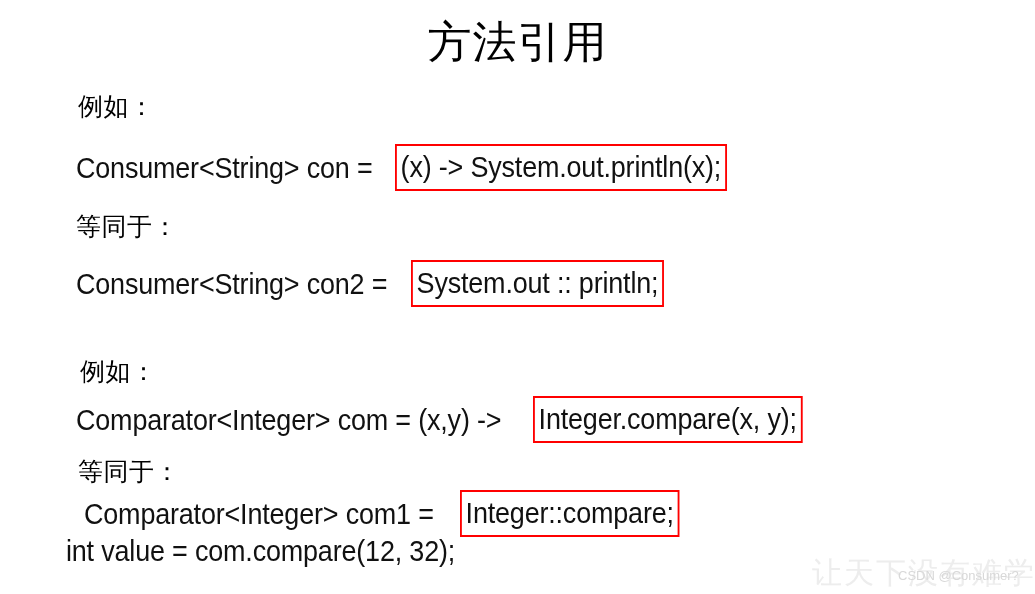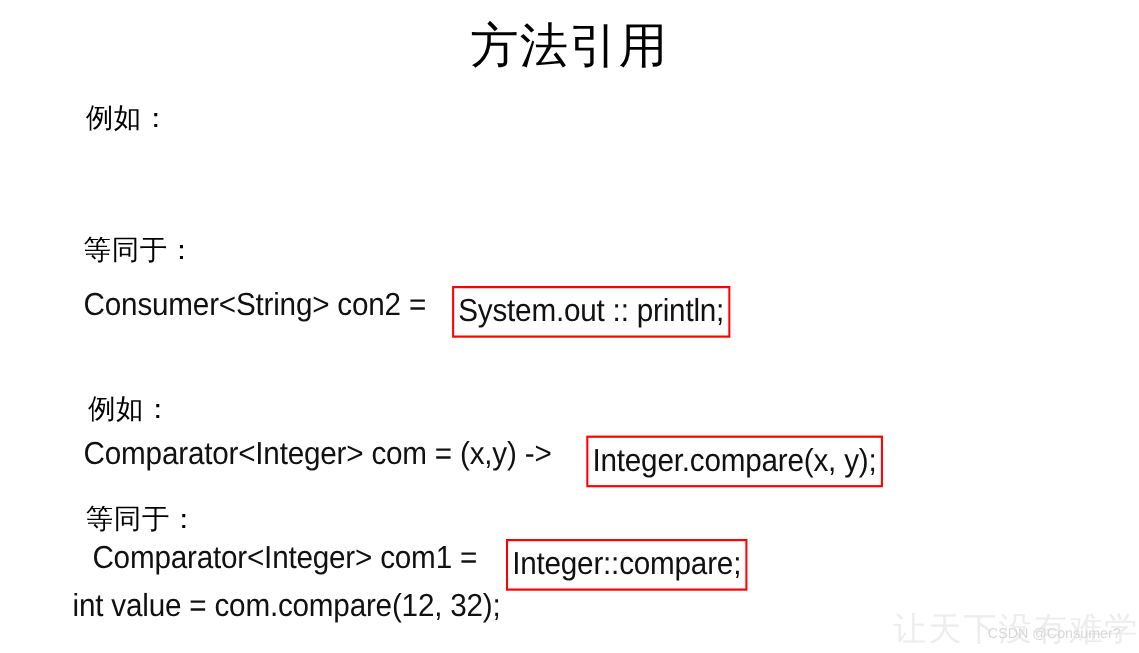--- a/index.html
+++ b/index.html
@@ -36,21 +36,21 @@
     letter-spacing: 1px;
     color: #000000;
     font-family: "DejaVu Sans", "Liberation Sans", sans-serif;
   }
 
   
   .row {
     position: absolute;
     white-space: nowrap;
     display: flex;
-    align-items: flex-start;
+    align-items: center;
   }
 
   .label-cn {
     font-family: "DejaVu Serif", "Liberation Serif", serif;
     font-size: 25px;
     line-height: 30px;
     color: #000000;
     letter-spacing: 0.5px;
   }
 
@@ -120,20 +120,24 @@
 <body>
 
 <div class="slide">
 
   <div class="slide-title">方法引用</div>
 
   <div class="row" id="row-ex1">
     <span class="label-cn">例如：</span>
   </div>
 
+  <div class="row" id="row-code1">
+    <span class="code code-plain">Consumer&lt;String&gt; con = </span>
+    <span class="code boxed">(x) -&gt; System.out.println(x);</span>
+  </div>
 
   <div class="row" id="row-eq1">
     <span class="label-cn">等同于：</span>
   </div>
 
   <div class="row" id="row-code2">
     <span class="code code-plain">Consumer&lt;String&gt; con2 = </span>
     <span class="code boxed">System.out :: println;</span>
   </div>
 

